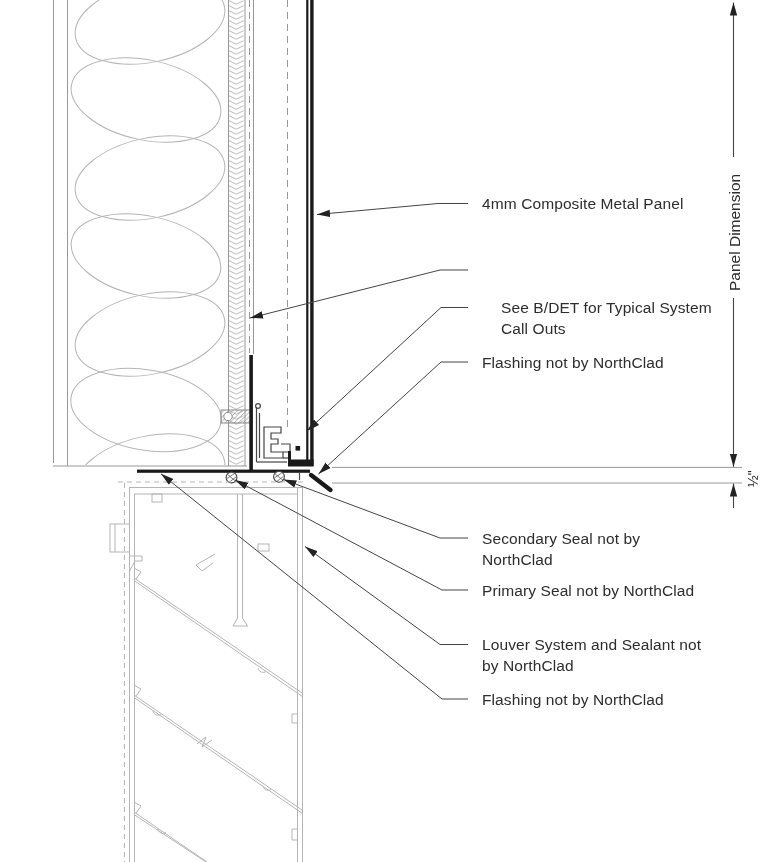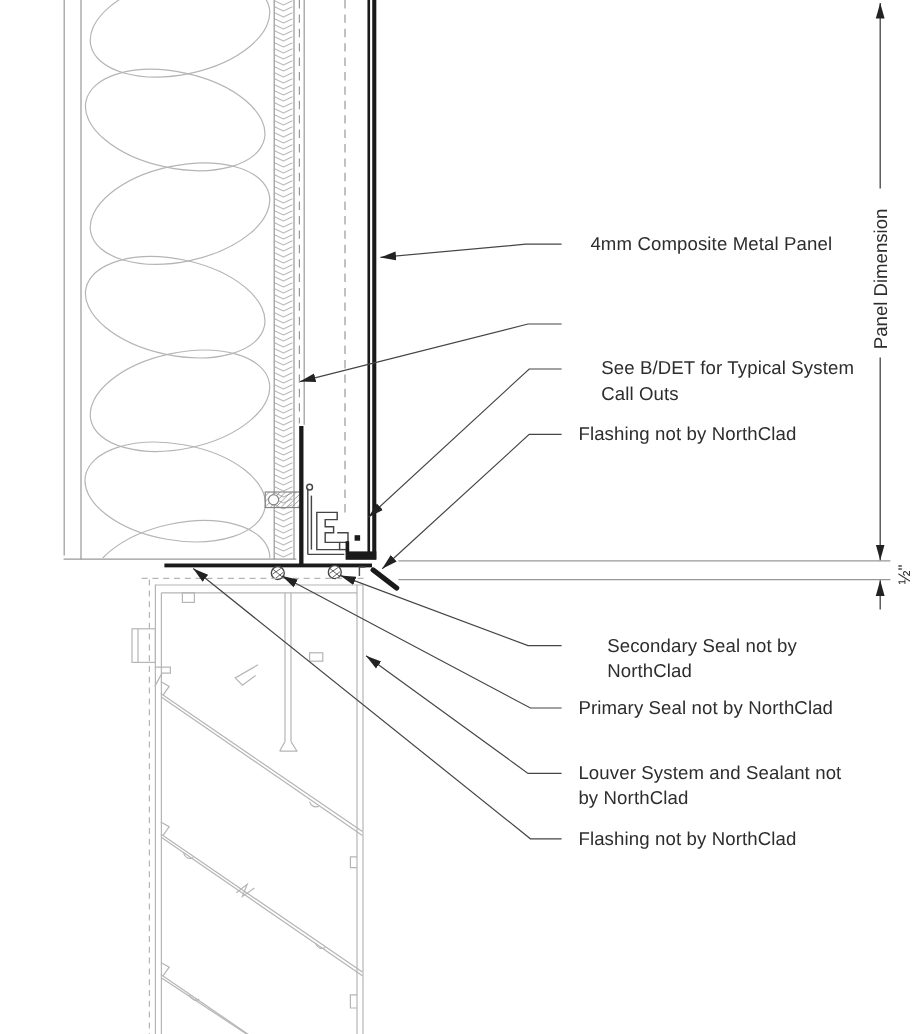--- a/index.html
+++ b/index.html
@@ -211,24 +211,24 @@
       <path class="leader" d="M250 318 L440 270 H468" marker-start="url(#arr)"></path>
       <path class="leader" d="M307 431 L441 307.5 H468" marker-start="url(#arr)"></path>
       <path class="leader" d="M318.5 474 L441 362 H468" marker-start="url(#arr)"></path>
       <path class="leader" d="M283.5 479.5 L440 538 H468" marker-start="url(#arr)"></path>
       <path class="leader" d="M235 480 L442 590 H468" marker-start="url(#arr)"></path>
       <path class="leader" d="M305 546.5 L440 644.5 H468" marker-start="url(#arr)"></path>
       <path class="leader" d="M161 473.8 L442 699 H468" marker-start="url(#arr)"></path>
     </g>
   </svg>
 
-  <div class="callout" style="top:193px;margin-left:10px;">4mm Composite Metal Panel</div>
+  <div class="callout" style="top:193px;">4mm Composite Metal Panel</div>
   <div class="callout" style="top:297px;margin-left:19px;">See B/DET for Typical System
 Call Outs</div>
   <div class="callout" style="top:351.5px;">Flashing not by NorthClad</div>
-  <div class="callout" style="top:527.5px;margin-left:24px;">Secondary Seal not by
+  <div class="callout" style="top:527.5px;">Secondary Seal not by
 NorthClad</div>
   <div class="callout" style="top:579.5px;">Primary Seal not by NorthClad</div>
   <div class="callout" style="top:634px;">Louver System and Sealant not
 by NorthClad</div>
   <div class="callout" style="top:688.5px;">Flashing not by NorthClad</div>
 
 </div>
 
 </body></html>

